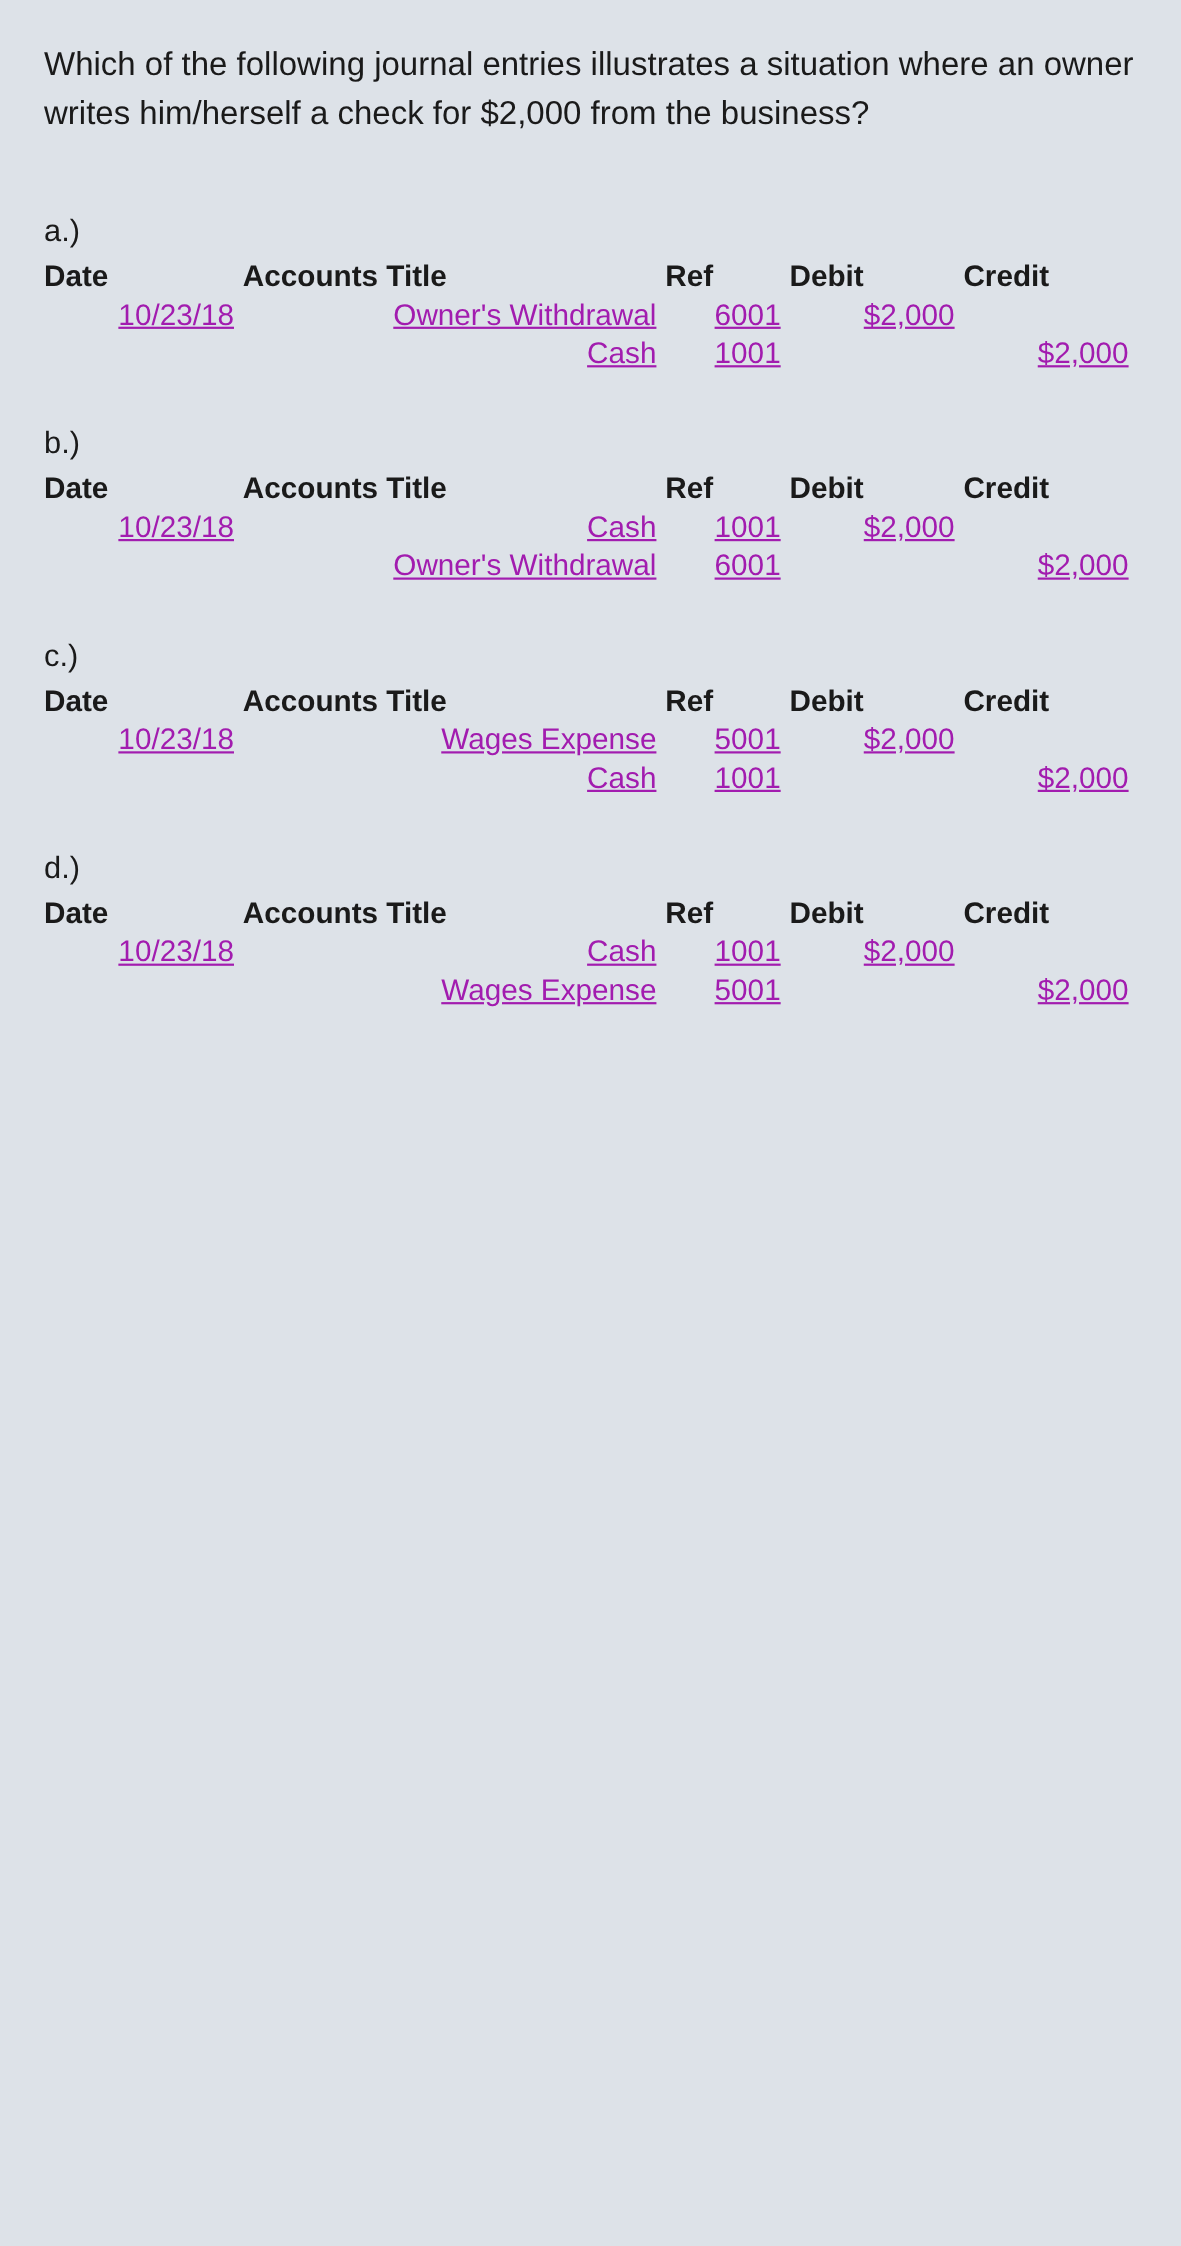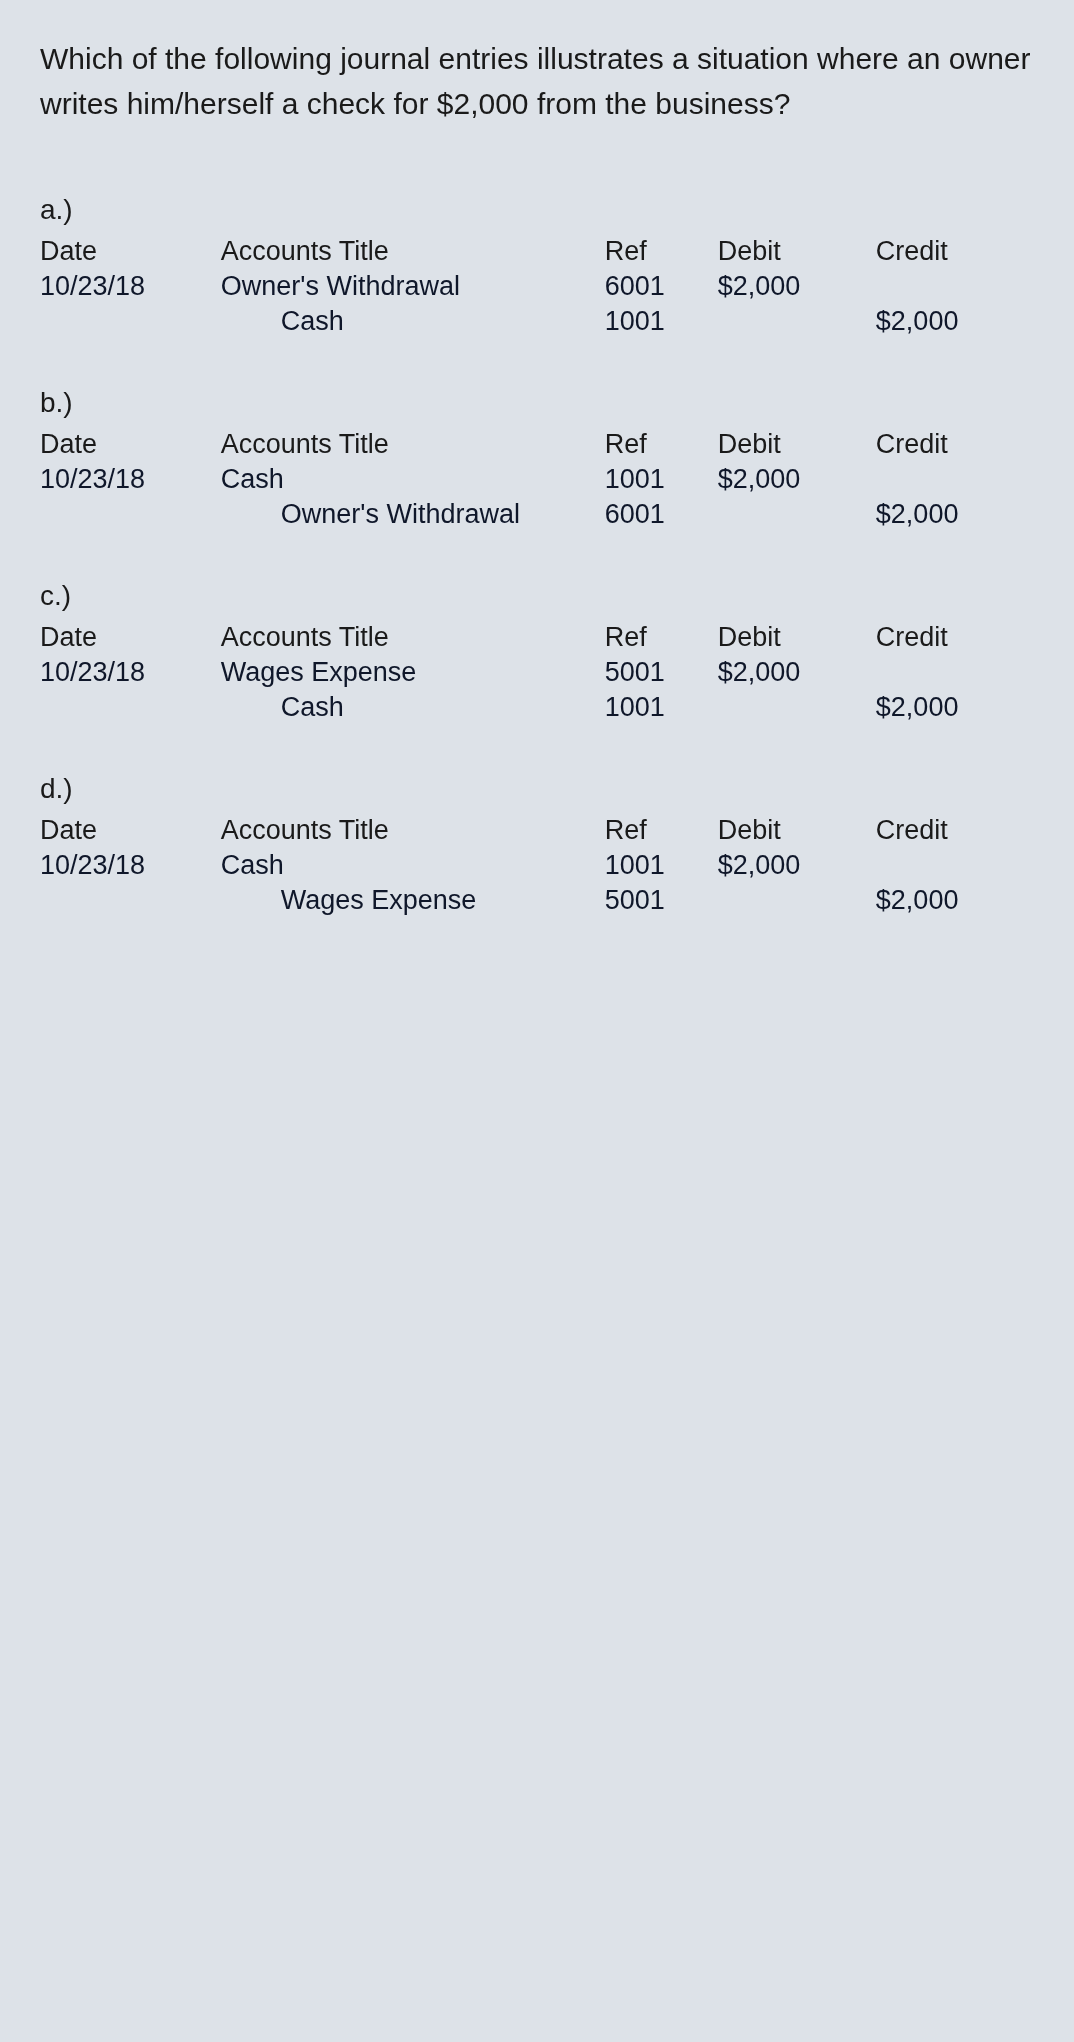--- a/index.html
+++ b/index.html
@@ -36,30 +36,31 @@
     }
 
     .journal-table {
       width: 100%;
       border-collapse: collapse;
       font-size: 27px;
     }
 
     .journal-table thead tr th {
       text-align: left;
-      font-weight: normal;
+      font-weight: bold;
       padding: 2px 8px 2px 0;
       color: #1a1a1a;
     }
 
     .journal-table tbody tr td {
-      text-align: left;
+      text-align: right;
       padding: 2px 8px 2px 0;
       vertical-align: top;
-      color: #0f172a;
+      color: #a21caf;
+      text-decoration: underline;
     }
 
     .col-date { width: 160px; }
     .col-title { width: 340px; }
     .col-ref { width: 100px; }
     .col-debit { width: 140px; }
     .col-credit { width: 140px; }
   </style>
 </head>
 <body>

